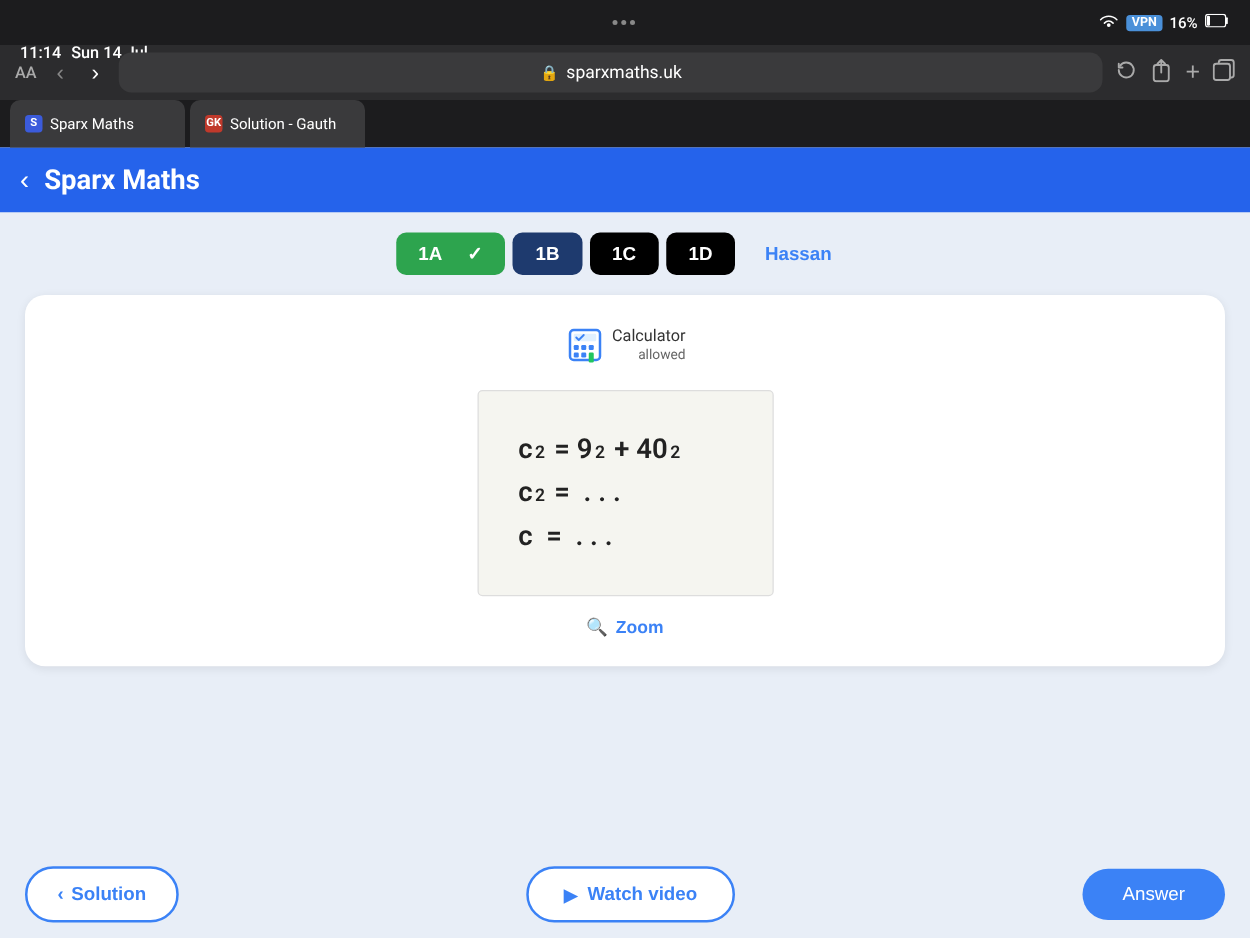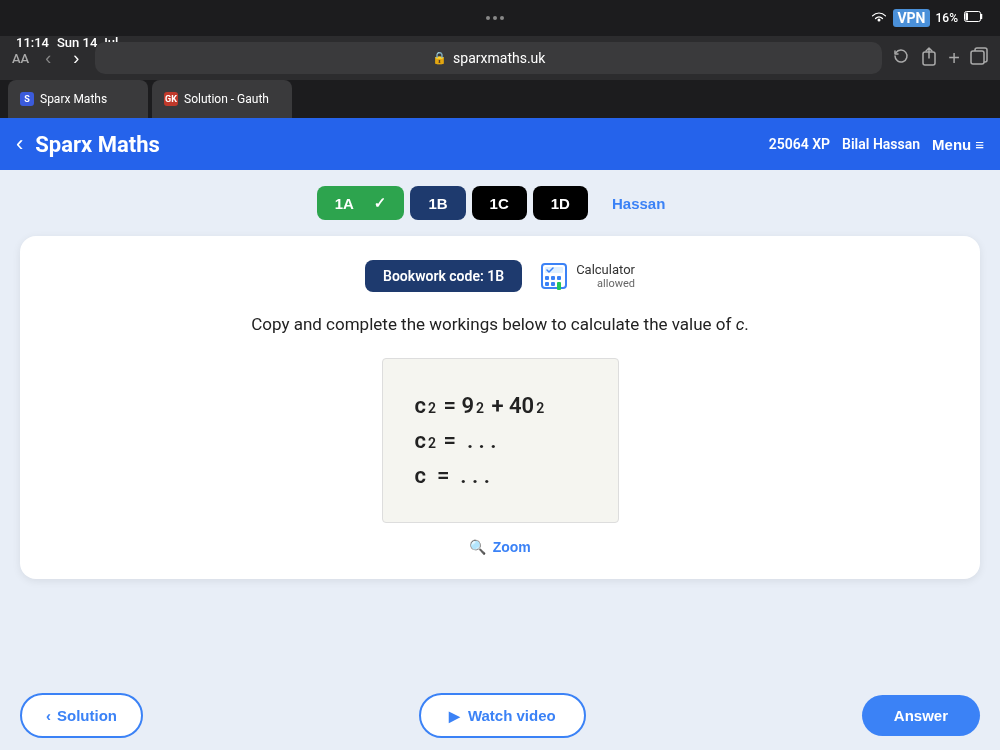--- a/index.html
+++ b/index.html
@@ -300,21 +300,21 @@
       align-items: center;
       gap: 8px;
     }
     .answer-btn {
       background: #3b82f6;
       border: none;
       color: white;
       padding: 12px 32px;
       border-radius: 50px;
       font-size: 15px;
-      font-weight: 700;
+      font-weight: 400;
       cursor: pointer;
     }
     .video-icon {
       font-size: 14px;
     }
   </style>
 </head>
 <body>
 
 <div class="status-bar">
@@ -328,21 +328,21 @@
       <span></span>
   </div>
   <div class="status-right">
     <span>
       <svg width="16" height="12" viewBox="0 0 16 12" fill="white">
           <path d="M8 10.5a1.5 1.5 0 100-3 1.5 1.5 0 000 3z"></path>
           <path d="M4.5 7.5C5.6 6.4 6.7 5.8 8 5.8s2.4.6 3.5 1.7" stroke="white" stroke-width="1.2" fill="none" stroke-linecap="round"></path>
           <path d="M1.5 4.8C3.3 3 5.5 2 8 2s4.7 1 6.5 2.8" stroke="white" stroke-width="1.2" fill="none" stroke-linecap="round"></path>
         </svg>
     </span>
-    <span style="background:#4a90d9;color:white;font-size:14px;font-weight:bold;padding:1px 4px;border-radius:3px;">VPN</span>
+    <span style="background:#4a90d9;color:white;font-size:10px;font-weight:bold;padding:1px 4px;border-radius:3px;">VPN</span>
     <span>16%</span>
     <span>
       <svg width="20" height="11" viewBox="0 0 20 11" fill="none">
           <rect x="0.5" y="0.5" width="16" height="10" rx="2" stroke="white" stroke-width="1"></rect>
           <rect x="1.5" y="1.5" width="2.5" height="8" rx="1" fill="white"></rect>
           <path d="M17.5 3.5v4" stroke="white" stroke-width="1.5" stroke-linecap="round"></path>
         </svg>
     </span>
   </div>
 </div>
@@ -387,28 +387,20 @@
   </div>
   <div class="browser-tab tab-solution">
     <div class="tab-icon" style="background:#c0392b;">GK</div>
     <span>Solution - Gauth</span>
   </div>
 </div>
 
 <div class="app-header">
   <button class="back-btn">‹</button>
   <span class="app-title">Sparx Maths</span>
-  <div class="header-right">
-    <span class="xp-text">25064 XP</span>
-    <span class="user-name">Bilal Hassan</span>
-    <button class="menu-btn">
-      <span>Menu</span>
-      <span>≡</span>
-    </button>
-  </div>
 </div>
 
 <div class="main-content">
 
   <div class="task-tabs">
     <button class="task-tab green">
       <span>1A</span>
       <span>✓</span>
     </button>
     <button class="task-tab blue-dark">
@@ -421,43 +413,39 @@
       <span>1D</span>
     </button>
     <button class="task-tab summary">
       <span>Hassan</span>
     </button>
   </div>
 
   <div class="question-card">
 
     <div class="bookwork-row">
-      <div class="bookwork-badge">Bookwork code: 1B</div>
       <div class="calculator-info">
         <svg class="calc-icon" viewBox="0 0 32 32" fill="none" xmlns="http://www.w3.org/2000/svg">
           <rect x="4" y="4" width="24" height="24" rx="3" stroke="#3b82f6" stroke-width="2"></rect>
           <rect x="7" y="7" width="18" height="6" rx="1" fill="#e0f0ff"></rect>
           <rect x="7" y="16" width="4" height="4" rx="1" fill="#3b82f6"></rect>
           <rect x="13" y="16" width="4" height="4" rx="1" fill="#3b82f6"></rect>
           <rect x="19" y="16" width="4" height="4" rx="1" fill="#3b82f6"></rect>
           <rect x="7" y="22" width="4" height="4" rx="1" fill="#3b82f6"></rect>
           <rect x="13" y="22" width="4" height="4" rx="1" fill="#3b82f6"></rect>
           <rect x="19" y="22" width="4" height="8" rx="1" fill="#22c55e"></rect>
           <path d="M9 10l2 2 4-4" stroke="#3b82f6" stroke-width="1.5" stroke-linecap="round" stroke-linejoin="round"></path>
         </svg>
         <div>
           <div>Calculator</div>
           <div style="font-size:11px;color:#666;">allowed</div>
         </div>
       </div>
     </div>
 
-    <div class="question-text">
-      Copy and complete the workings below to calculate the value of <em>c</em>.
-    </div>
 
     <div class="math-image-container">
       <div class="math-image">
         <div class="math-line">
           c<sup>2</sup>&nbsp;= 9<sup>2</sup>&nbsp;+ 40<sup>2</sup>
         </div>
         <div class="math-line">
           c<sup>2</sup>&nbsp;= &nbsp;.&nbsp;.&nbsp;.
         </div>
         <div class="math-line">

